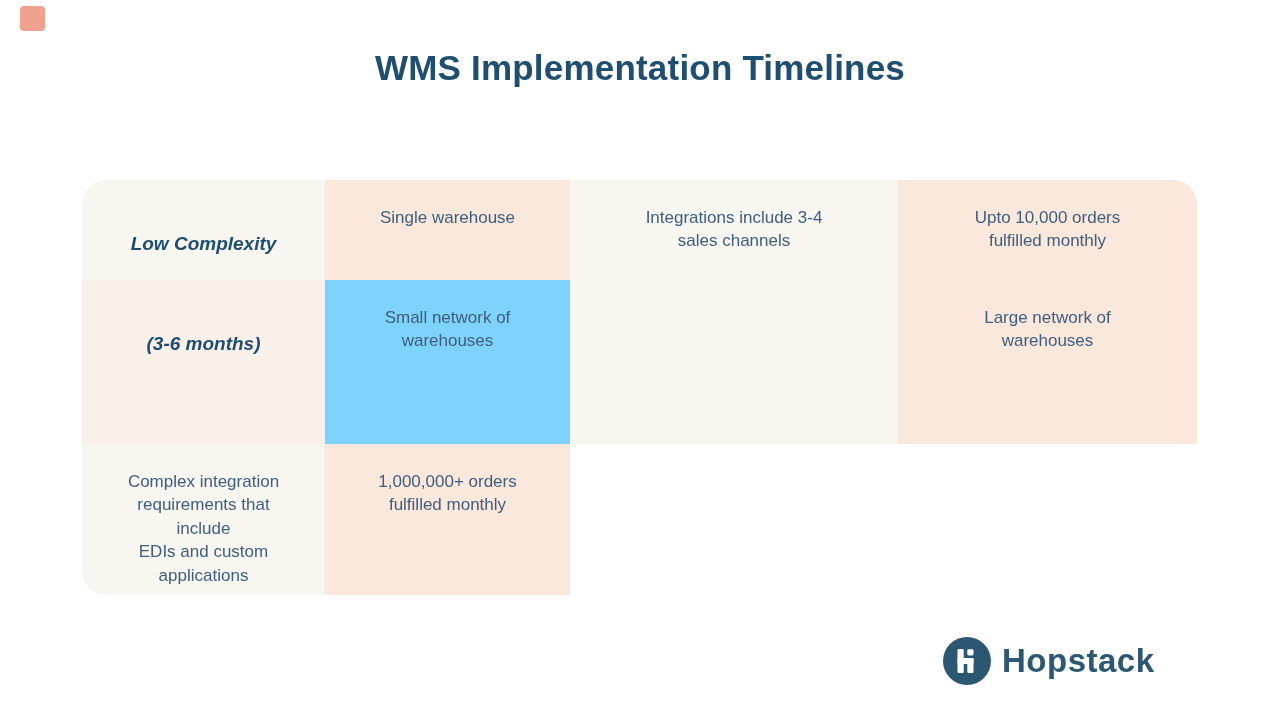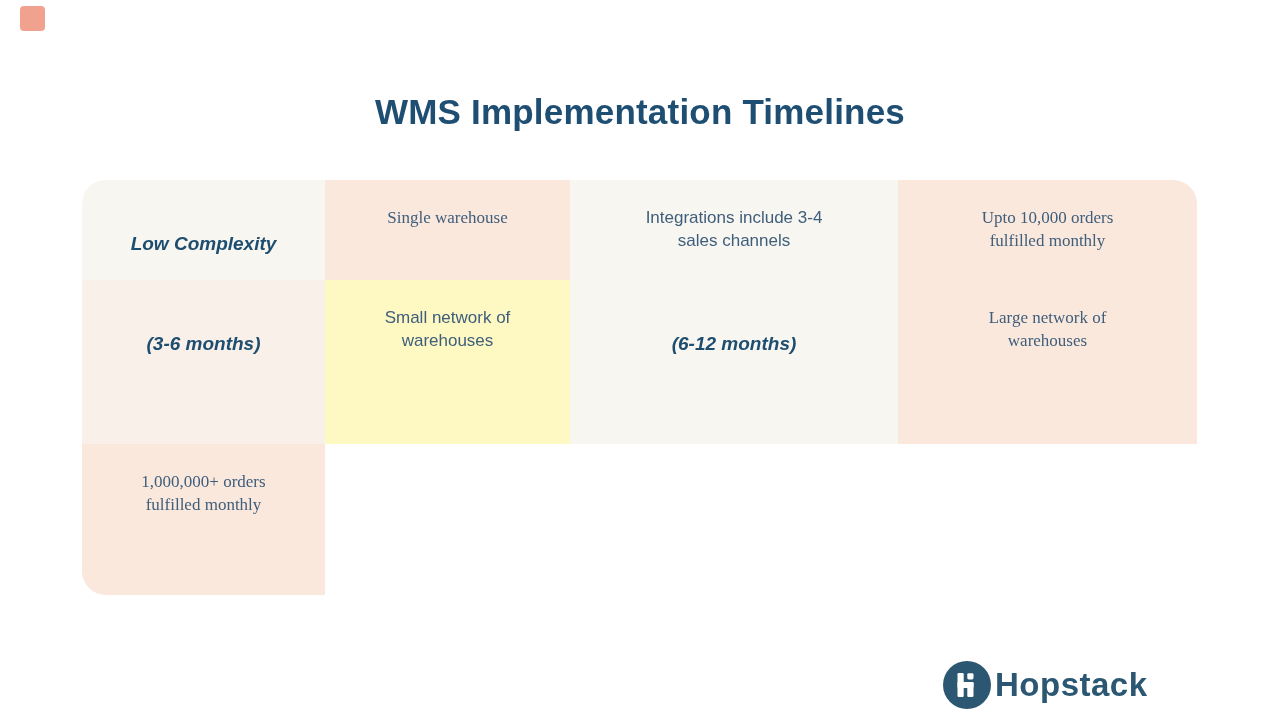--- a/index.html
+++ b/index.html
@@ -15,21 +15,20 @@
     left: 20px; top: 6px;
     width: 25px; height: 25px;
     background: #F0A28E;
     border-radius: 4px;
   }
   .header {
     position: absolute;
     left: 0; top: 48px;
     width: 1280px;
     text-align: center;
-    margin-top: 44px;
   }
   .title {
     font-size: 35px;
     font-weight: bold;
     color: #1F4E73;
     letter-spacing: 0.2px;
   }
   .subtitle {
     margin-top: 12px;
     font-size: 31px;
@@ -56,30 +55,30 @@
   }
   .cell.head {
     font-size: 19px;
     font-weight: bold;
     color: #1E4E6F;
     line-height: 1.3;
     padding-top: 27px;
     font-style: italic;
   }
   .c-cream  { background: #F8F6F1; }
-  .c-peach  { background: #FAE8DC; font-family: Liberation Serif, serif; }
+  .c-peach  { background: #FAE8DC; }
   .c-blush  { background: #FAF0EA; }
-  .c-peach2 { background: #fef9c3; }
+  .c-peach2 { background: #7dd3fc; }
   .brand {
     position: absolute;
-    left: 943px; top: 660px;
+    left: 943px; top: 636px;
     height: 50px;
     display: flex;
     align-items: center;
-    gap: 4px;
+    gap: 11px;
   }
   .brand-name {
     font-size: 33px;
     font-weight: bold;
     color: #2B5773;
     letter-spacing: 0.5px;
   }
 </style>
 </head>
 <body>
@@ -102,24 +101,27 @@
   <div class="cell c-peach">Upto 10,000 orders
 fulfilled monthly</div>
 
   <div class="cell head c-blush">
     <div>(3-6 months)</div>
   </div>
   <div class="cell c-peach2">Small network of
 warehouses</div>
 
   <div class="cell head c-cream">
-    <div>(6-12 months)</div>
   </div>
   <div class="cell c-peach">Large network of
 warehouses</div>
+  <div class="cell c-cream">Complex integration
+requirements that include
+EDIs and custom
+applications</div>
   <div class="cell c-peach">1,000,000+ orders
 fulfilled monthly</div>
 </div>
 
 <div class="brand">
   <span style="display:inline-flex;">
     <svg width="48" height="48" viewBox="0 0 48 48" aria-hidden="true">
       <circle cx="24" cy="24" r="24" fill="#2B5773"></circle>
       <rect x="14.5" y="12" width="6.2" height="24" rx="1.2" fill="#ffffff"></rect>
       <rect x="14.5" y="21" width="16" height="6" rx="1.2" fill="#ffffff"></rect>

